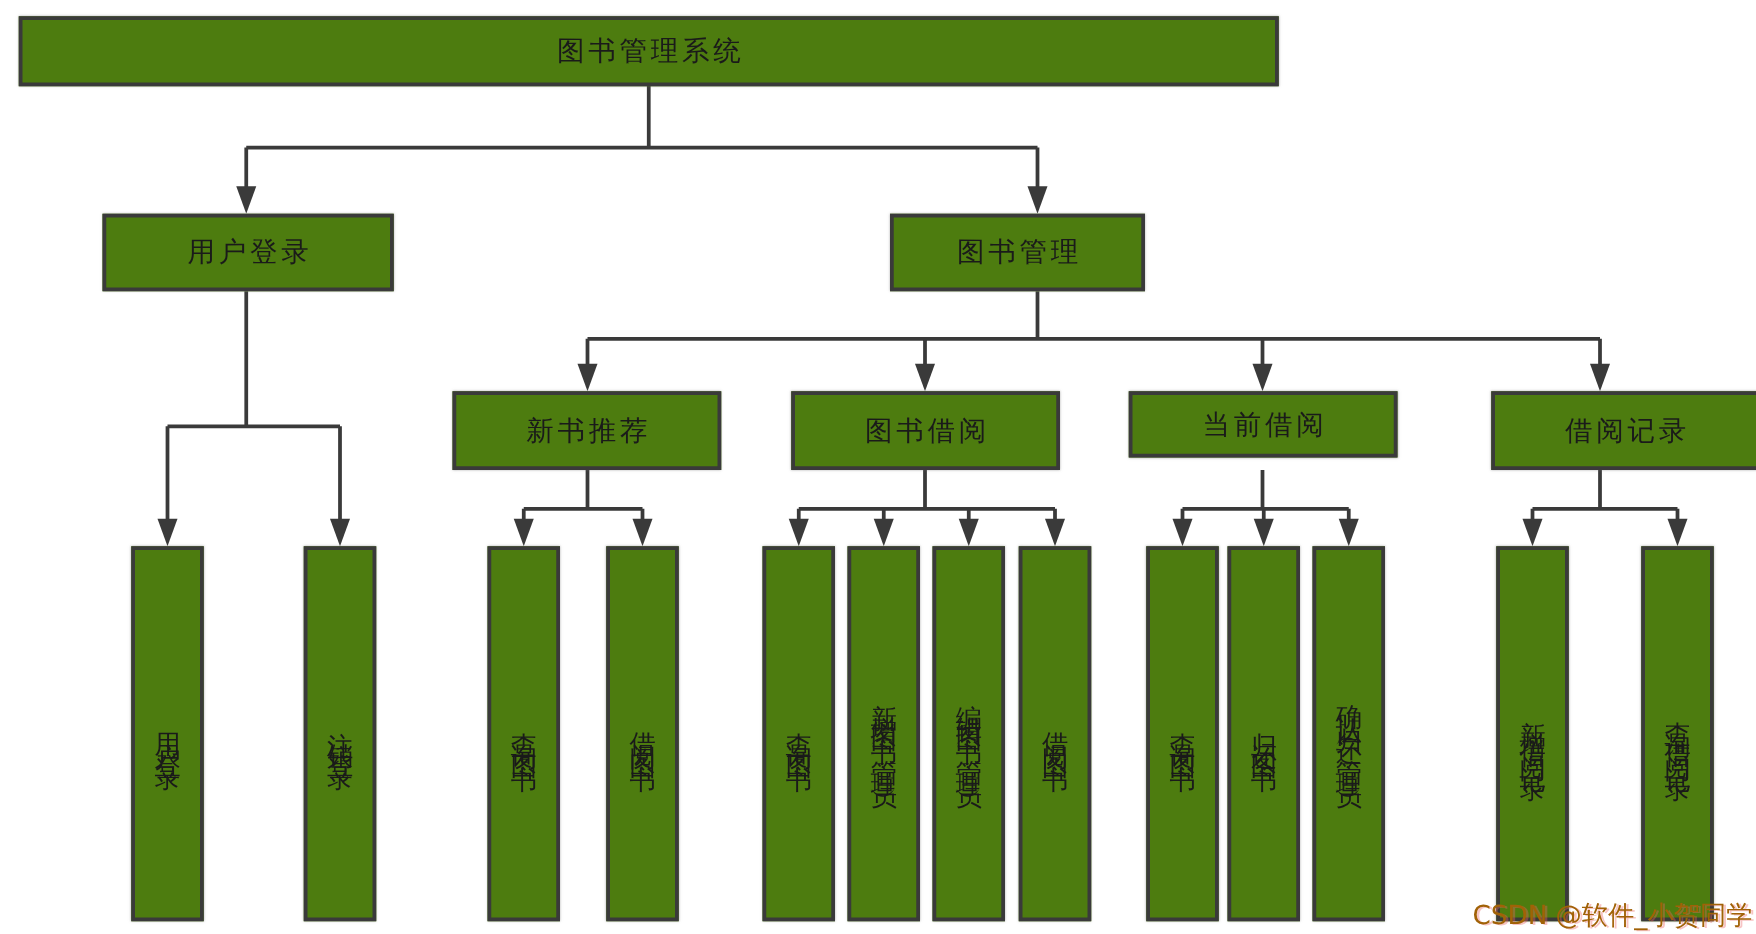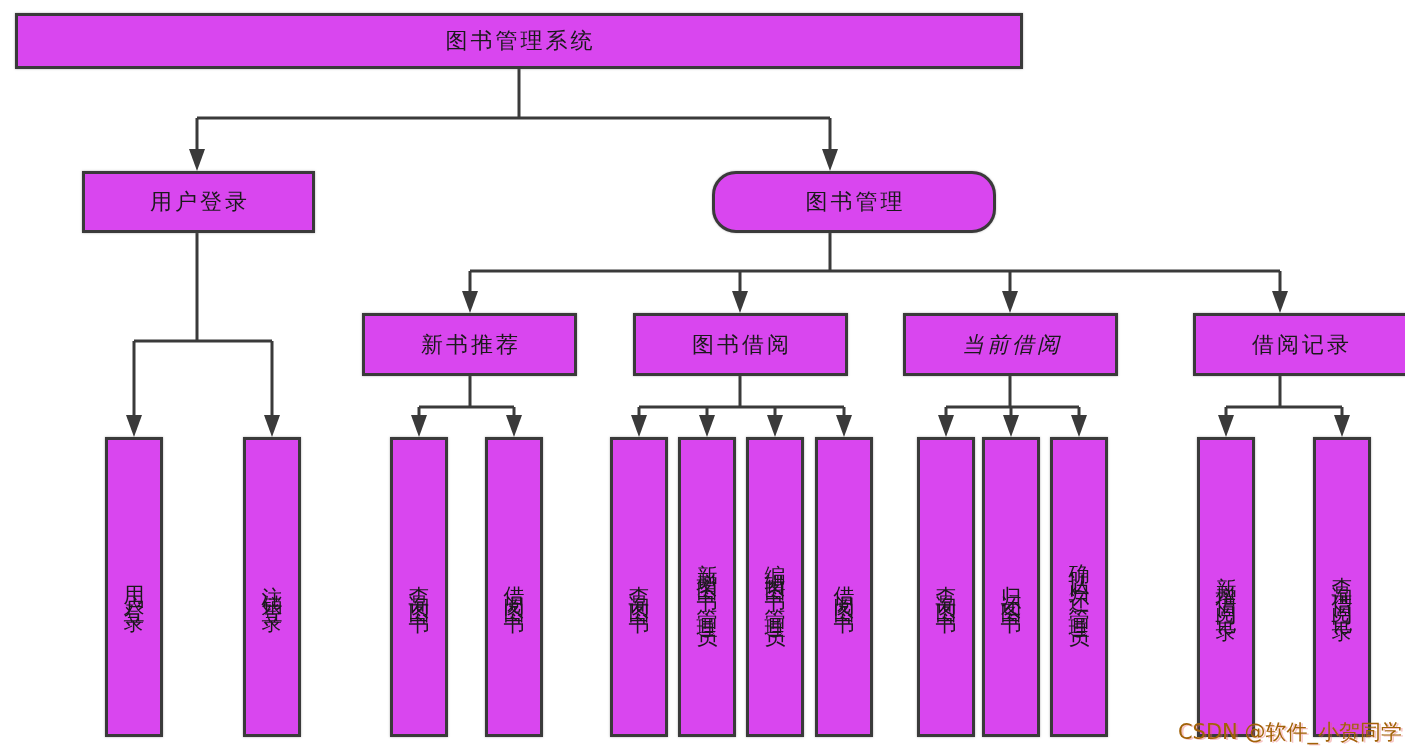--- a/index.html
+++ b/index.html
@@ -18,21 +18,21 @@
     background: #ffffff;
   }
   .connectors {
     position: absolute;
     left: 0; top: 0;
     width: 1405px; height: 747px;
   }
   .box {
     position: absolute;
     box-sizing: border-box;
-    background: #d946ef;
+    background: #4d7c0f;
     border: 3px solid #3a3a3a;
     display: flex;
     align-items: center;
     justify-content: center;
     color: #1a1a1a;
     box-shadow: 0 0 2px rgba(110,110,110,0.55);
   }
   .h-label {
     font-size: 22px;
     letter-spacing: 3px;
@@ -102,31 +102,31 @@
     </g>
   </svg>
 
   <div class="box" style="left:15px; top:13px; width:1008px; height:56px;">
     <span class="h-label">图书管理系统</span>
   </div>
 
   <div class="box" style="left:82px; top:171px; width:233px; height:62px;">
     <span class="h-label">用户登录</span>
   </div>
-  <div class="box" style="left:712px; top:171px; width:284px; height:62px;border-radius:24px;">
+  <div class="box" style="left:712px; top:171px; width:204px; height:62px;">
     <span class="h-label">图书管理</span>
   </div>
 
   <div class="box" style="left:633px; top:313px; width:215px; height:63px;">
     <span class="h-label">图书借阅</span>
   </div>
   <div class="box" style="left:362px; top:313px; width:215px; height:63px;">
     <span class="h-label">新书推荐</span>
   </div>
-  <div class="box" style="left:903px; top:313px; width:215px; height:63px;font-style:italic;">
+  <div class="box" style="left:903px; top:313px; width:215px; height:53px;">
     <span class="h-label">当前借阅</span>
   </div>
   <div class="box" style="left:1173px; top:313px; width:215px; height:63px;margin-left:20px;">
     <span class="h-label">借阅记录</span>
   </div>
 
   <div class="box" style="left:105px; top:437px; width:58px; height:300px;">
     <span class="v-label">用户登录</span>
   </div>
   <div class="box" style="left:243px; top:437px; width:58px; height:300px;">

